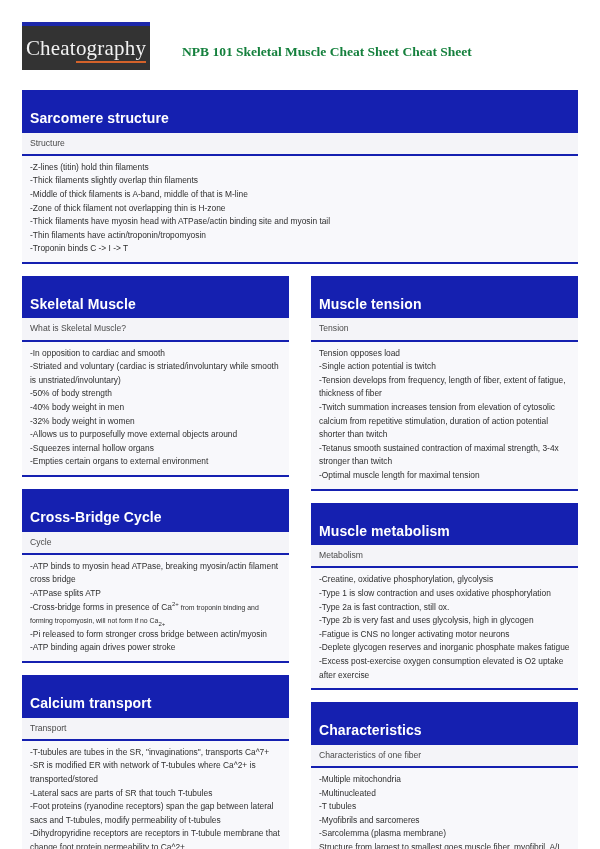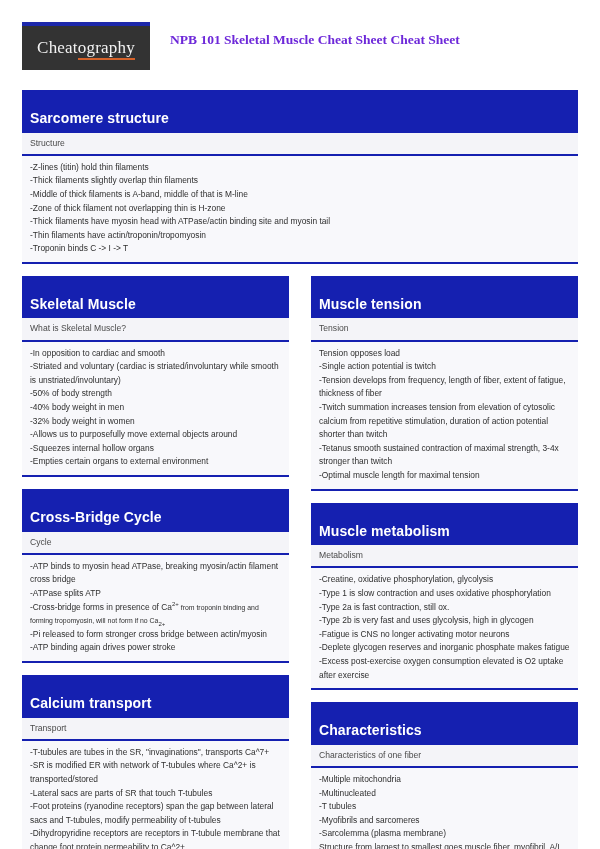--- a/index.html
+++ b/index.html
@@ -36,41 +36,41 @@
     background: #333333;
     border-top: 4px solid #1d28ab;
     box-sizing: border-box;
     display: flex;
     align-items: center;
     justify-content: center;
     flex: 0 0 auto;
   }
   .logo-text {
     font-family: "Liberation Serif", serif;
-    font-size: 17px;
+    font-size: 21px;
     color: #f2f2f2;
     letter-spacing: 0.2px;
     position: relative;
     white-space: nowrap;
   }
   .logo-text .u {
     border-bottom: 2px solid #d4622a;
     padding-bottom: 1px;
   }
   .title-block {
     margin-left: 16px;
     padding-top: 6px;
   }
   .doc-title {
     font-family: "Liberation Serif", serif;
     font-weight: bold;
     font-size: 13.5px;
-    color: #6d28d9;
+    color: #15803d;
     line-height: 1.25;
-    margin: 4px;
+    margin: 16px;
   }
   .doc-byline {
     font-family: "Liberation Serif", serif;
     font-size: 10.5px;
     color: #2d2d6b;
     line-height: 1.35;
     margin: 1px 0 0 0;
   }
   .doc-byline .bold {
     font-weight: bold;

